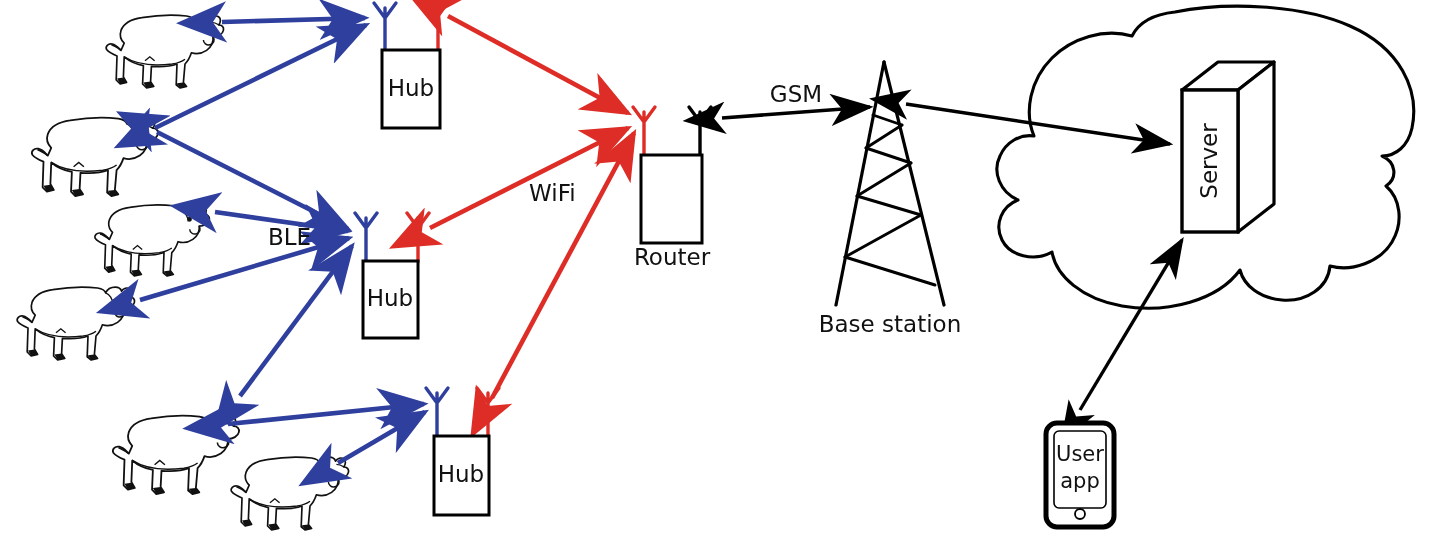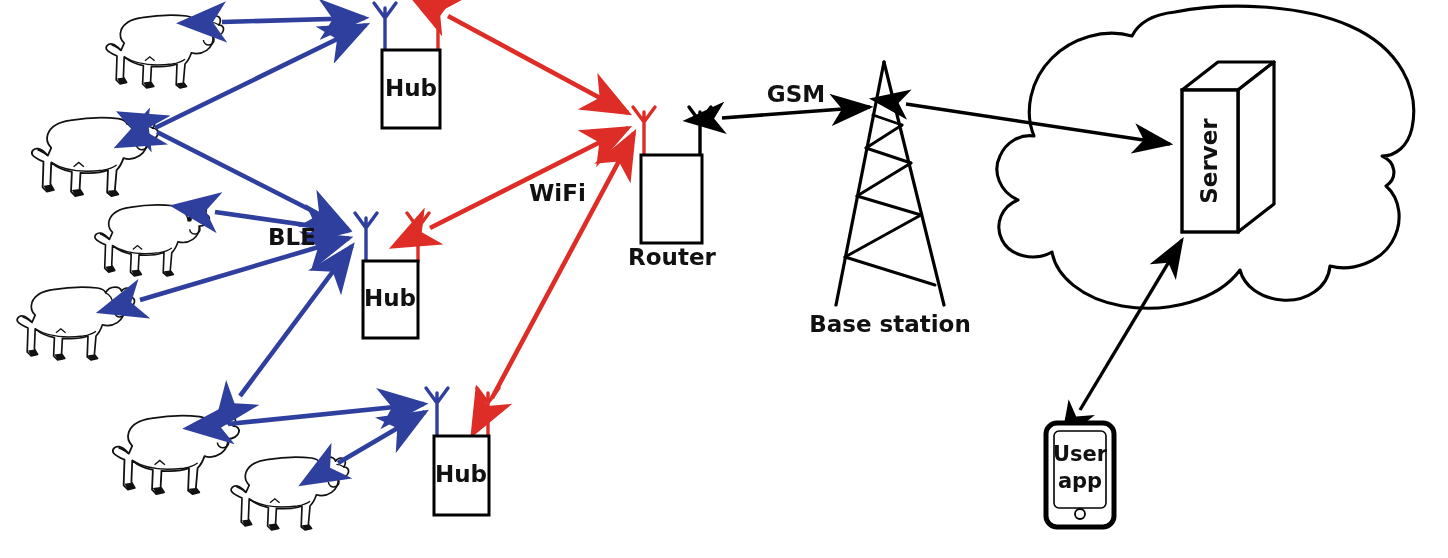--- a/index.html
+++ b/index.html
@@ -1,19 +1,19 @@
 <!DOCTYPE html>
 <html><head>
 <meta charset="utf-8">
 <title>IoT Livestock Monitoring Architecture</title>
 <style>
   html,body{margin:0;padding:0;background:#ffffff;}
   body{width:1448px;height:558px;overflow:hidden;
        font-family:"DejaVu Sans","Liberation Sans",sans-serif;}
-  #stage{position:relative;width:1448px;height:558px;background:#fff;font-weight:bold;}
+  #stage{position:relative;width:1448px;height:558px;background:#fff;}
   #stage svg{position:absolute;left:0;top:0;}
   .lbl{font-family:"DejaVu Sans","Liberation Sans",sans-serif;
        font-size:23px;fill:#111;dominant-baseline:middle;}
   .lbl-c{text-anchor:middle;}
   .lbl-s{text-anchor:start;}
 </style>
 </head>
 <body>
 
 <div id="stage">

